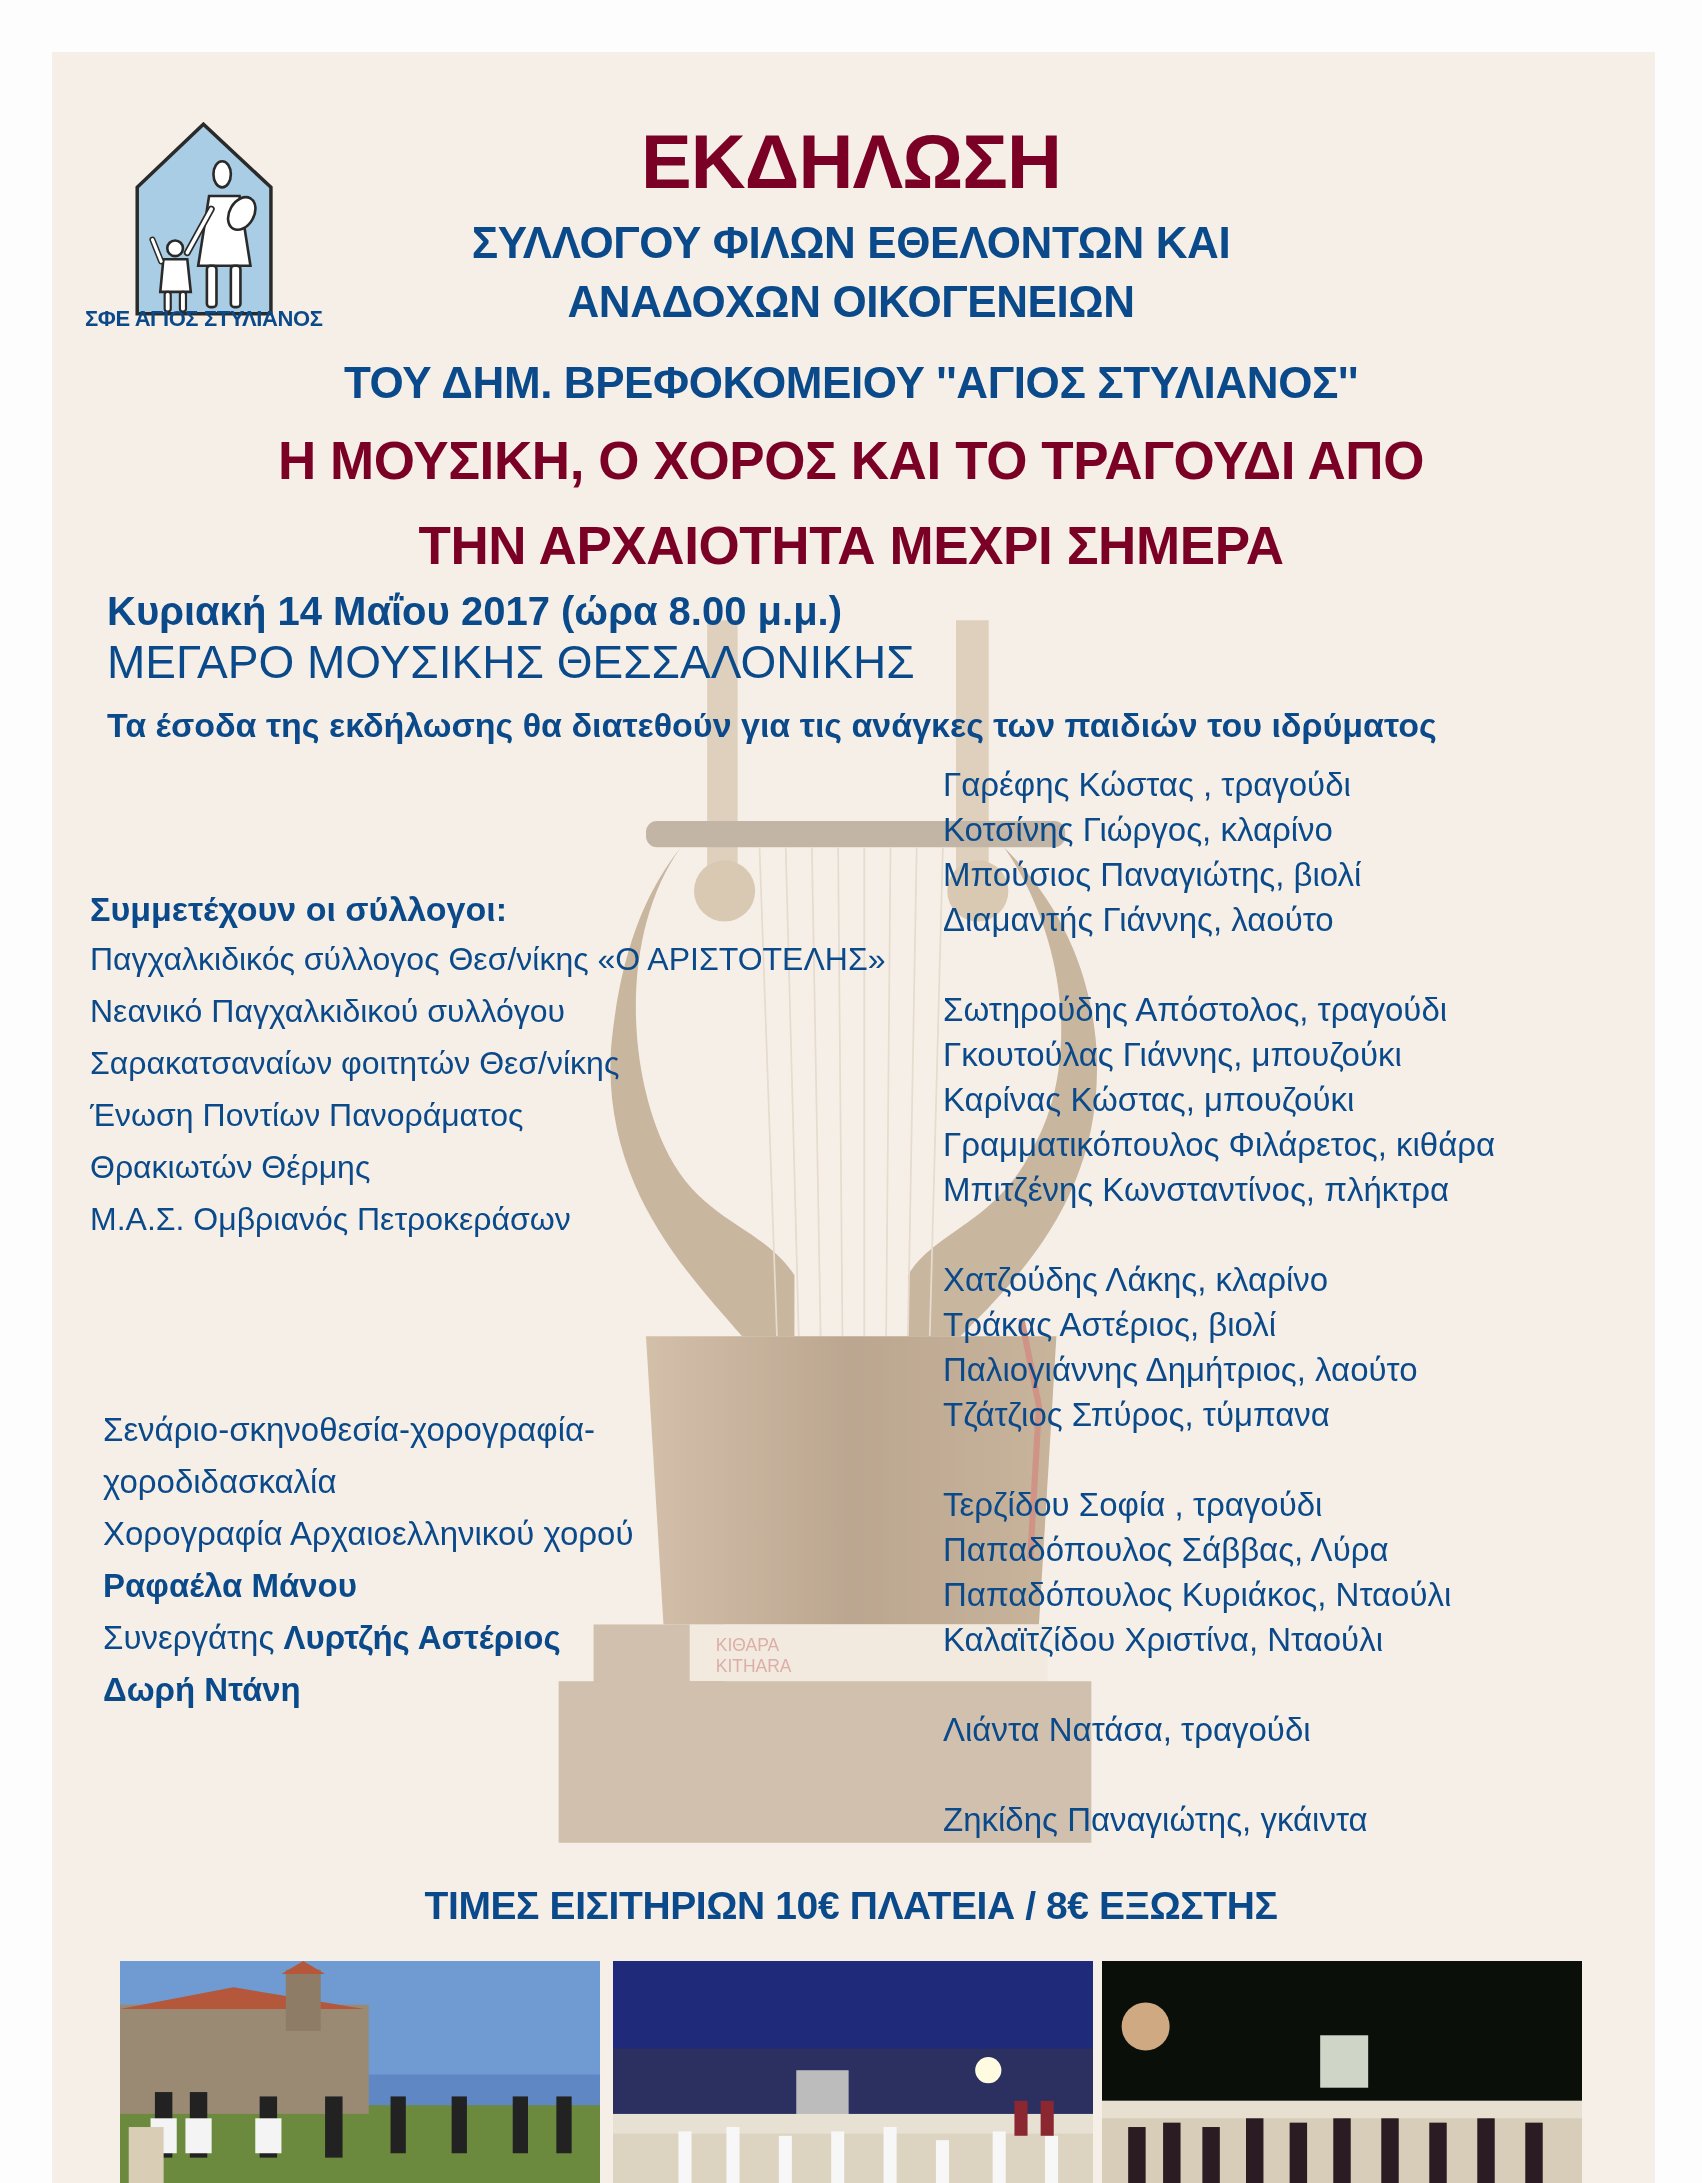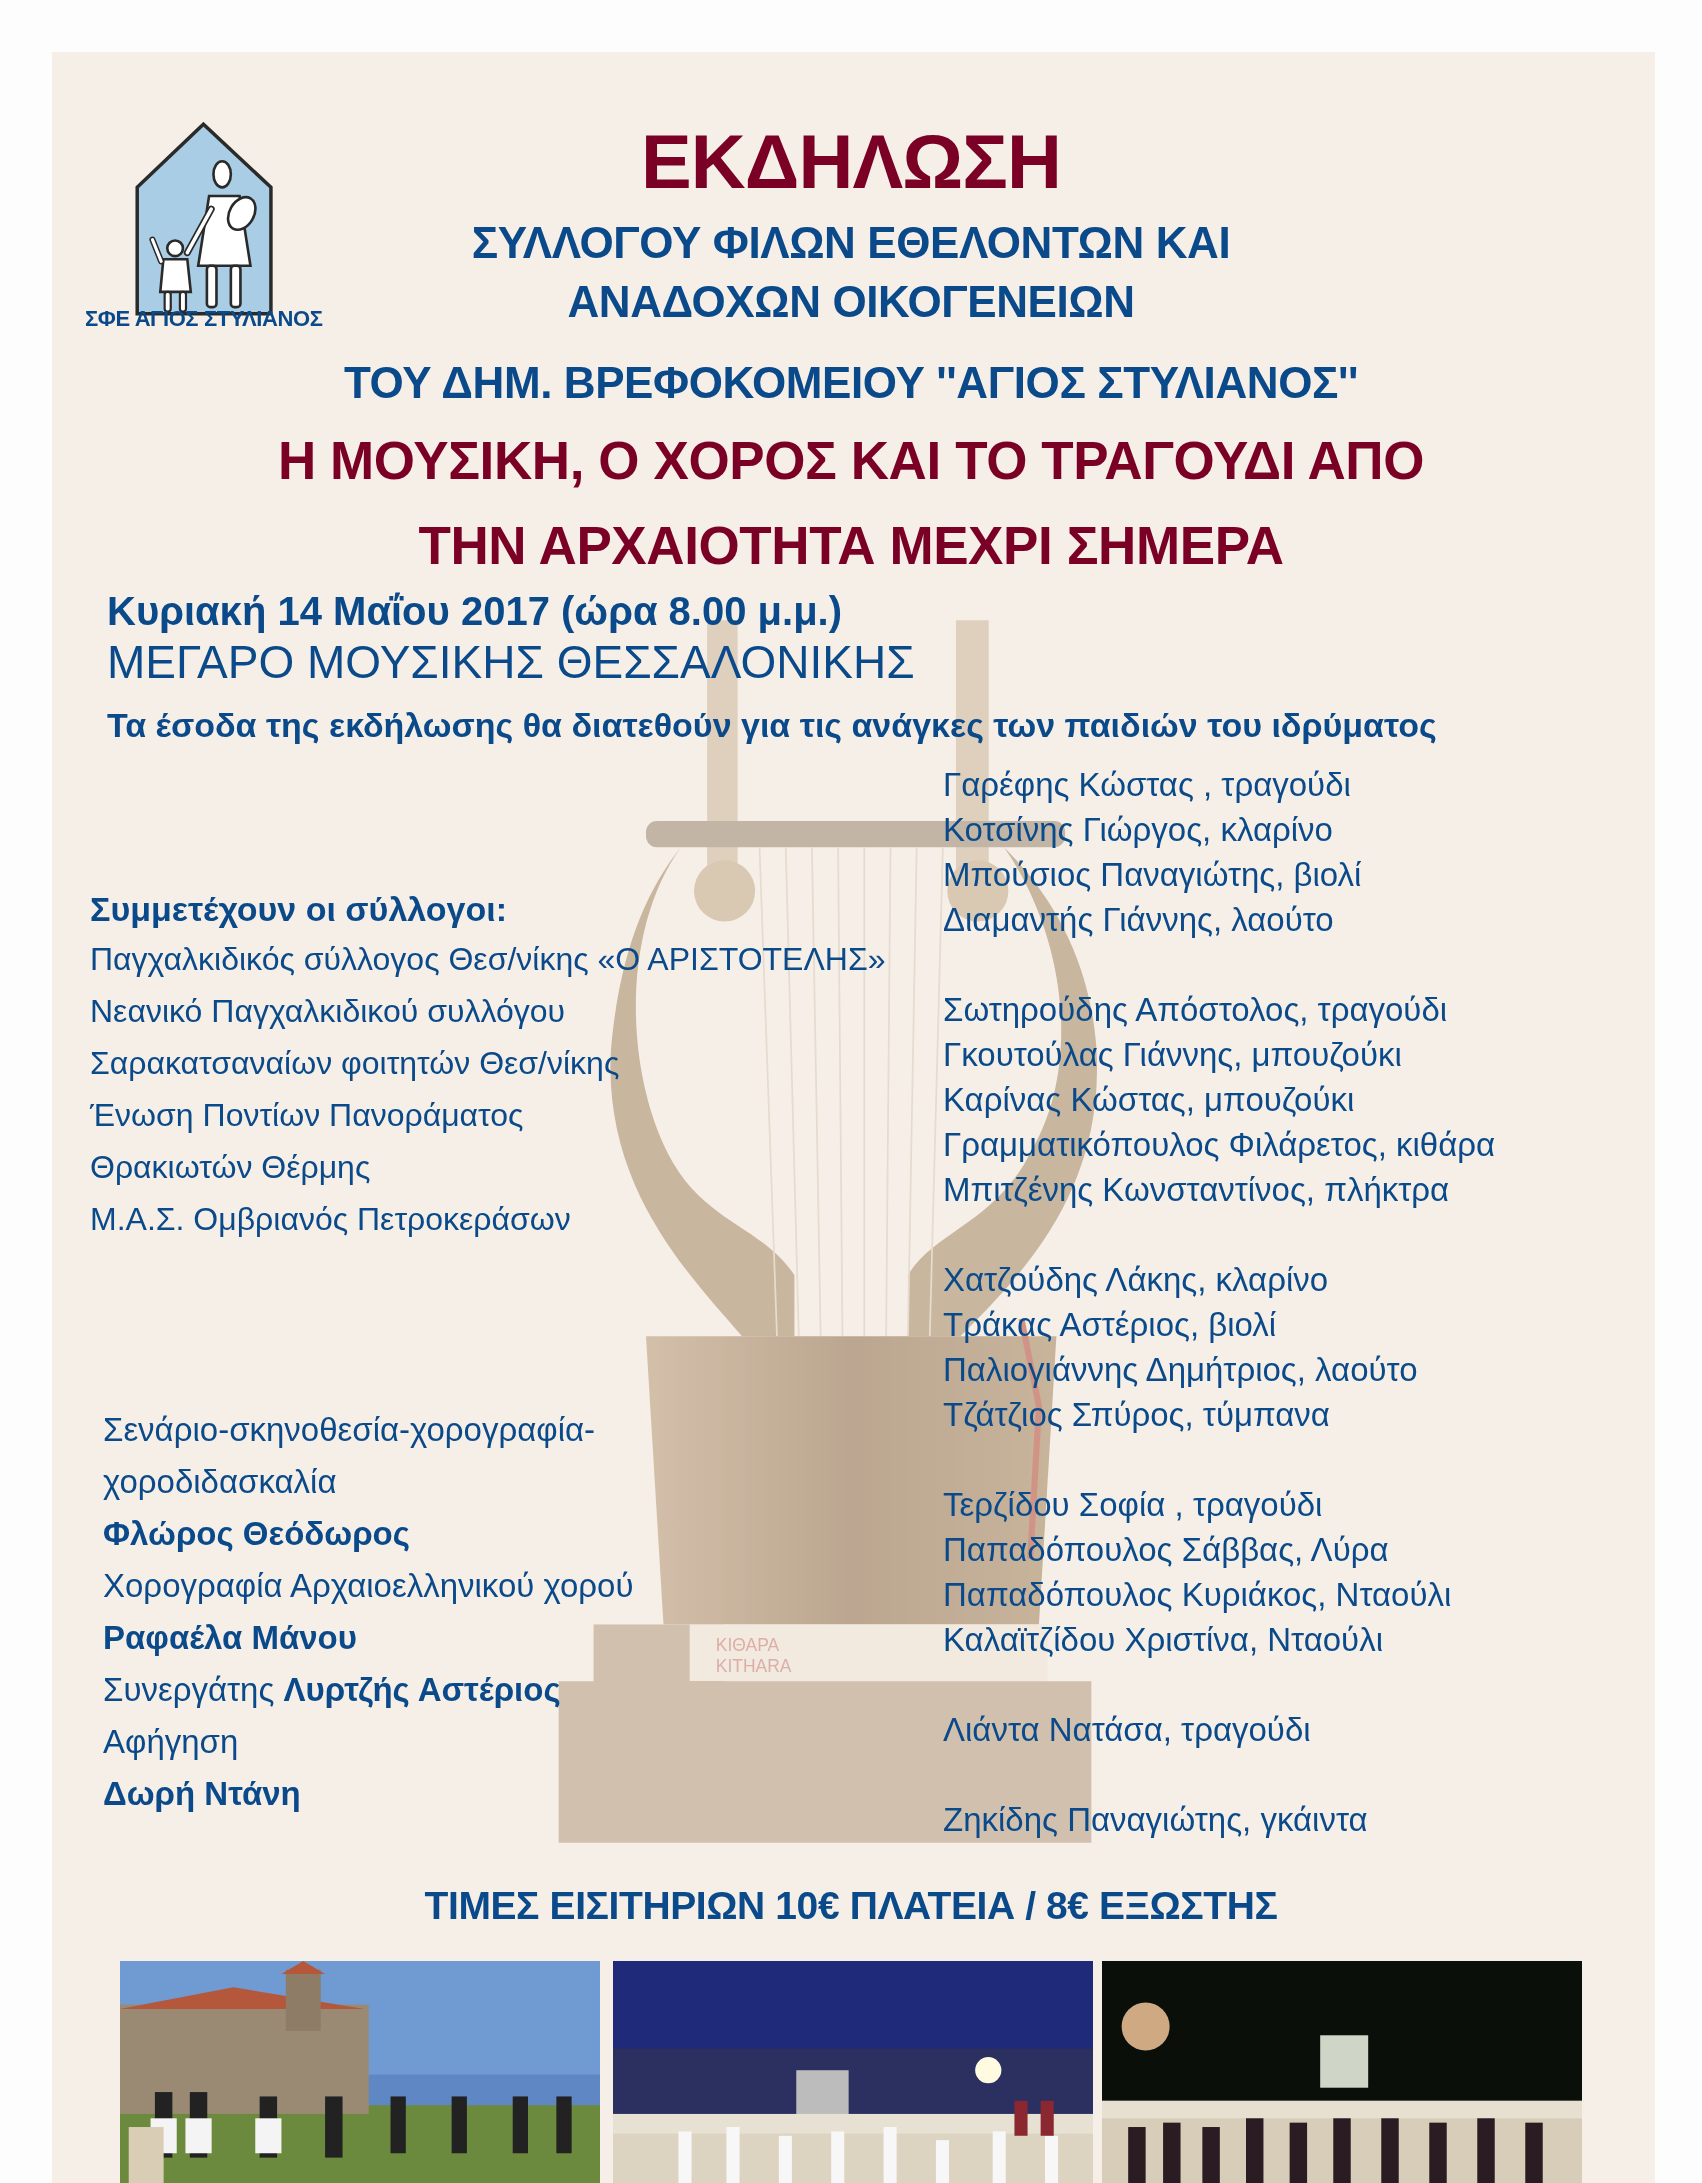--- a/index.html
+++ b/index.html
@@ -126,25 +126,23 @@
   <div class="item">Νεανικό Παγχαλκιδικού συλλόγου</div>
   <div class="item">Σαρακατσαναίων φοιτητών Θεσ/νίκης</div>
   <div class="item">Ένωση Ποντίων Πανοράματος</div>
   <div class="item">Θρακιωτών Θέρμης</div>
   <div class="item">Μ.Α.Σ. Ομβριανός Πετροκεράσων</div>
 </div>
 
 <div class="abs crew blue">
   <div class="line">Σενάριο-σκηνοθεσία-χορογραφία-</div>
   <div class="line">χοροδιδασκαλία</div>
-  <div class="line bold">Φλώρος Θεόδωρος</div>
   <div class="line">Χορογραφία Αρχαιοελληνικού χορού</div>
   <div class="line bold">Ραφαέλα Μάνου</div>
   <div class="line"><span>Συνεργάτης</span> <b>Λυρτζής Αστέριος</b></div>
-  <div class="line">Αφήγηση</div>
   <div class="line bold">Δωρή Ντάνη</div>
 </div>
 
 <div class="abs col-right blue">
   <div class="item">Γαρέφης Κώστας , τραγούδι</div>
   <div class="item">Κοτσίνης Γιώργος, κλαρίνο</div>
   <div class="item">Μπούσιος Παναγιώτης, βιολί</div>
   <div class="item">Διαμαντής Γιάννης, λαούτο</div>
   <div class="gap"></div>
   <div class="item">Σωτηρούδης Απόστολος, τραγούδι</div>

